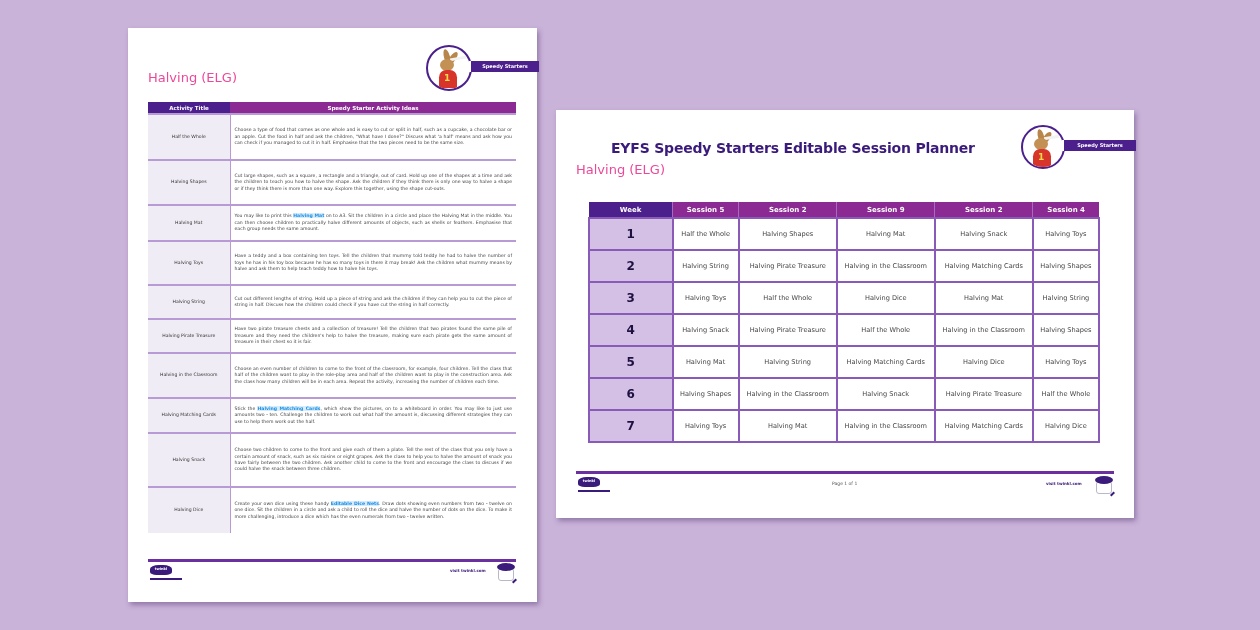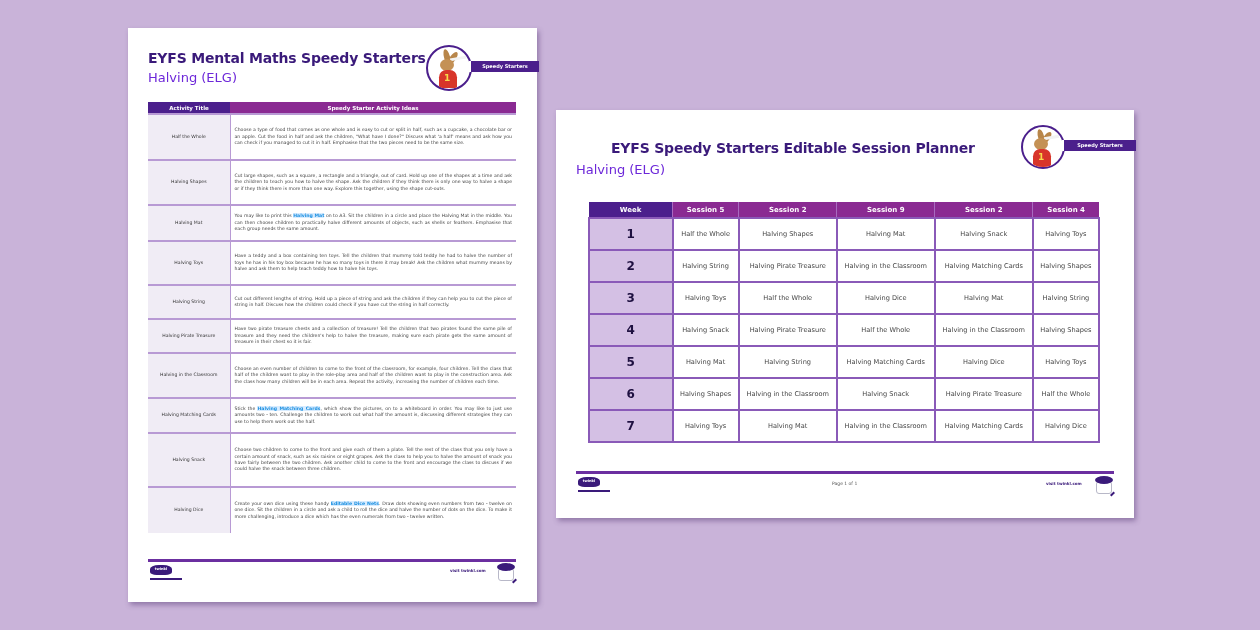--- a/index.html
+++ b/index.html
@@ -10,21 +10,21 @@
       position: relative;
     }
     .page {
       position: absolute; background: #ffffff;
       box-shadow: 2px 3px 5px rgba(80,50,110,0.45);
     }
     #doc-left { left: 128px; top: 28px; width: 409px; height: 574px; }
     #doc-right { left: 556px; top: 110px; width: 578px; height: 408px; }
 
     .title { position: absolute; color: #3a1a7a; font-weight: bold; letter-spacing: -0.2px; white-space: nowrap; }
-    .subtitle { position: absolute; color: #6d28d9; white-space: nowrap; }
+    .subtitle { position: absolute; color: #ec4899; white-space: nowrap; }
 
     .mascot {
       position: absolute; border-radius: 50%;
       border: 2px solid #4b1f8c; background: #fff;
       overflow: hidden;
     }
     .mascot .ear { position:absolute; background:#b8864a; border-radius:50% 50% 40% 40%; }
     .mascot .head { position:absolute; background:#c49155; border-radius:50%; }
     .mascot .band { position:absolute; background:#f2f2f2; }
     .mascot .vest { position:absolute; background:#d8352a; border-radius:40% 40% 10% 10%; }
@@ -75,21 +75,20 @@
     .footer-icon {
       position: absolute; border: 1px solid #b8b8c8; border-radius: 3px; background:#fff;
     }
     .footer-icon .cap { position:absolute; left:-2px; top:-6px; width:18px; height:8px; background:#3a1a7a; border-radius:50%; }
     .footer-icon .pen { position:absolute; right:-4px; bottom:-2px; width:5px; height:2px; background:#3a1a7a; transform:rotate(-45deg); }
   </style>
 </head>
 <body>
 
 <div class="page" id="doc-left">
-  <div class="title" style="left:20px; top:22px; font-size:14px;">EYFS Mental Maths Speedy Starters</div>
   <div class="subtitle" style="left:20px; top:42px; font-size:13px;">Halving (ELG)</div>
 
   <div class="mascot" style="left:298px; top:17px; width:42px; height:42px;">
     <div class="ear" style="left:16px; top:2px; width:6px; height:16px; transform:rotate(-15deg);"></div>
     <div class="ear" style="left:22px; top:4px; width:6px; height:14px; transform:rotate(35deg);"></div>
     <div class="band" style="left:22px; top:10px; width:16px; height:3px; transform:rotate(-10deg);"></div>
     <div class="head" style="left:12px; top:12px; width:14px; height:12px;"></div>
     <div class="vest" style="left:11px; top:23px; width:18px; height:18px;"></div>
     <div class="num" style="left:16px; top:26px; font-size:9px;">1</div>
   </div>

